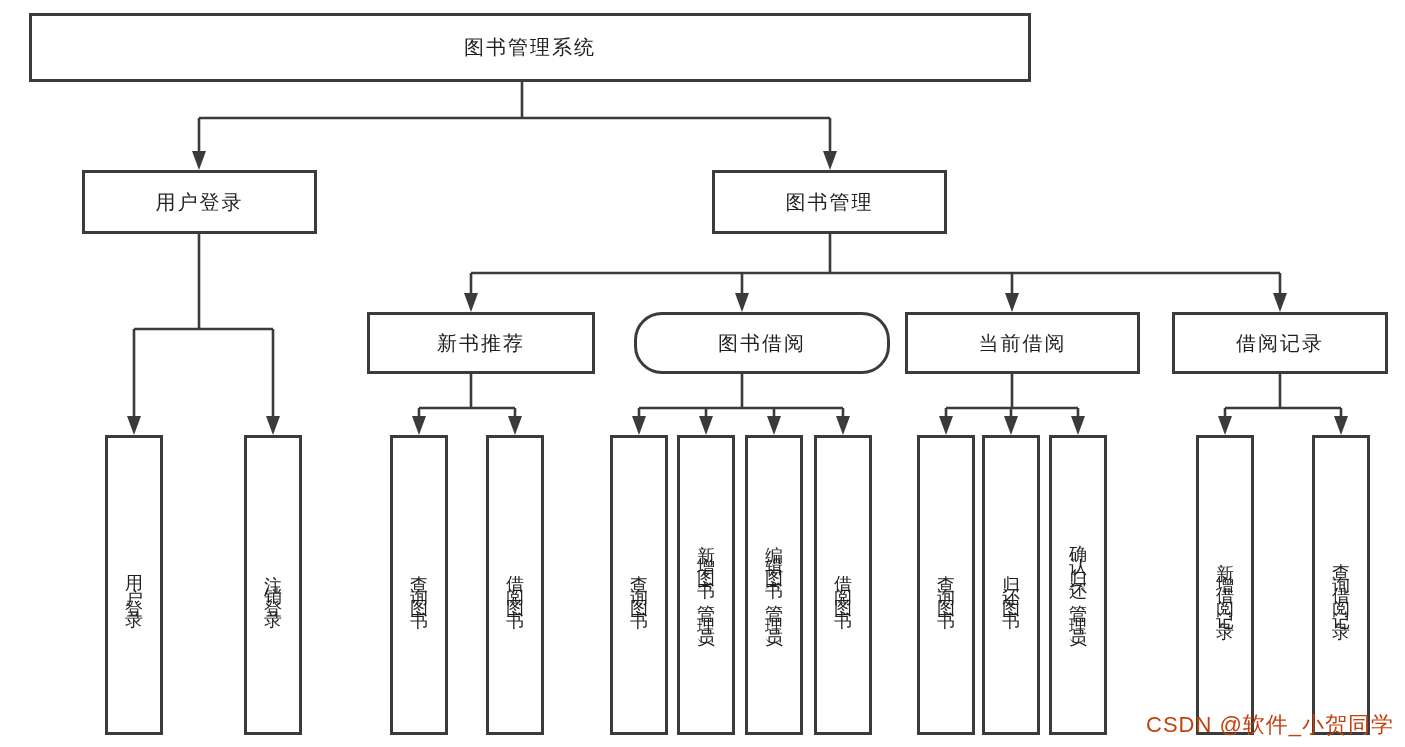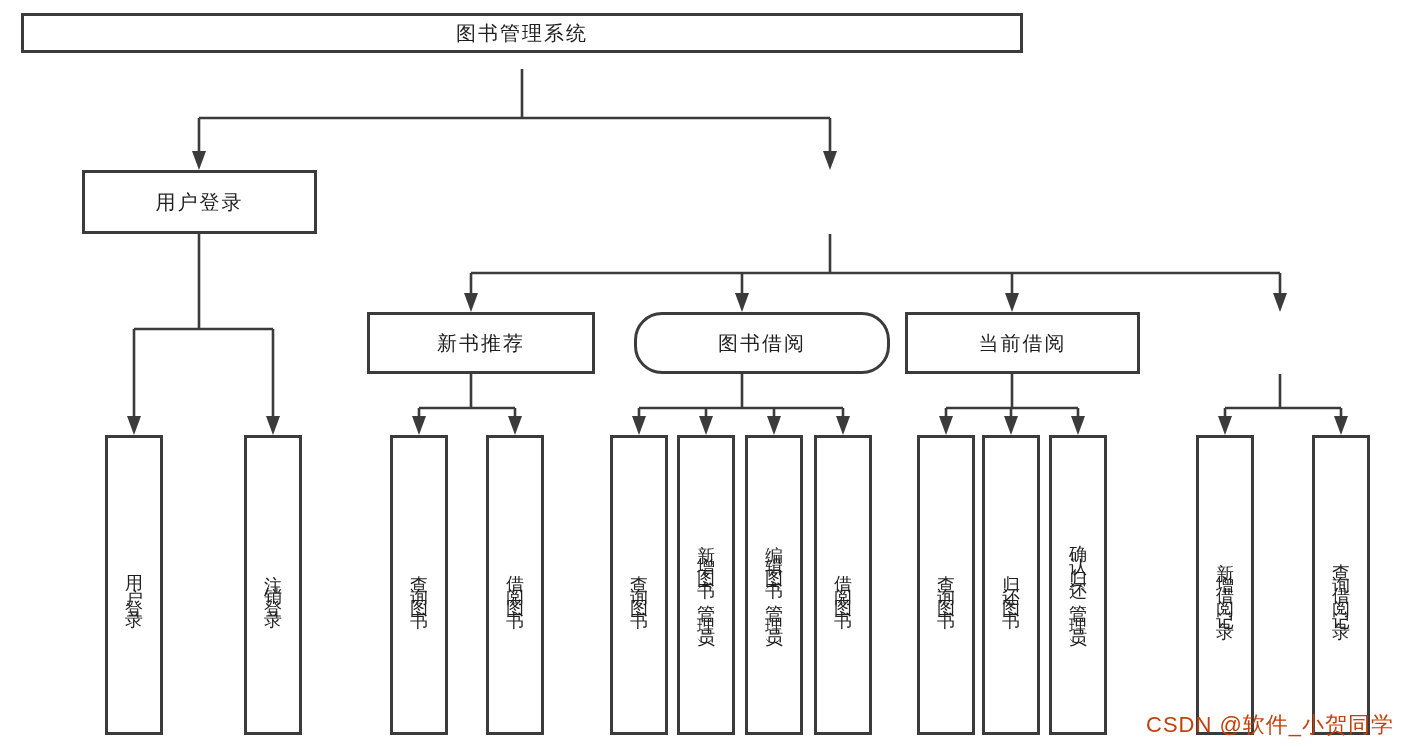--- a/index.html
+++ b/index.html
@@ -19,21 +19,21 @@
     color: #1f1f1f;
     display: flex;
     align-items: center;
     justify-content: center;
   }
   .hbox {
     font-size: 20px;
     letter-spacing: 2px;
     white-space: nowrap;
   }
-  .root  { left: 21px;  top: 13px;  width: 1002px; height: 40px; }
+  .root  { left: 29px;  top: 13px;  width: 1002px; height: 69px; }
   .lvl2  { top: 170px; height: 64px; width: 235px; }
   .lvl3  { top: 312px; height: 62px; }
   .vbox {
     top: 435px; height: 300px; width: 58px;
     writing-mode: vertical-rl;
     text-orientation: mixed;
     font-size: 18px;
     letter-spacing: 12px;
     line-height: 1;
     text-align: center;
@@ -85,24 +85,26 @@
       <polygon points="1004,416 1018,416 1011,435"></polygon>
       <polygon points="1071,416 1085,416 1078,435"></polygon>
       <polygon points="1218,416 1232,416 1225,435"></polygon>
       <polygon points="1334,416 1348,416 1341,435"></polygon>
     </g>
   </svg>
 
   <div class="node hbox root">图书管理系统</div>
 
   <div class="node hbox lvl2" style="left:82px;">用户登录</div>
+  <div class="node hbox lvl2" style="left:712px;">图书管理</div>
 
   <div class="node hbox lvl3" style="left:367px; width:228px;">新书推荐</div>
   <div class="node hbox lvl3" style="left:634px; width:256px;border-radius:28px;">图书借阅</div>
   <div class="node hbox lvl3" style="left:905px; width:235px;">当前借阅</div>
+  <div class="node hbox lvl3" style="left:1172px; width:216px;">借阅记录</div>
 
   <div class="node vbox" style="left:105px;">用户登录</div>
   <div class="node vbox" style="left:244px;">注销登录</div>
 
   <div class="node vbox" style="left:390px;">查询图书</div>
   <div class="node vbox" style="left:486px;">借阅图书</div>
 
   <div class="node vbox" style="left:610px;">查询图书</div>
   <div class="node vbox" style="left:677px;">新增图书（管理员）</div>
   <div class="node vbox" style="left:745px;">编辑图书（管理员）</div>

